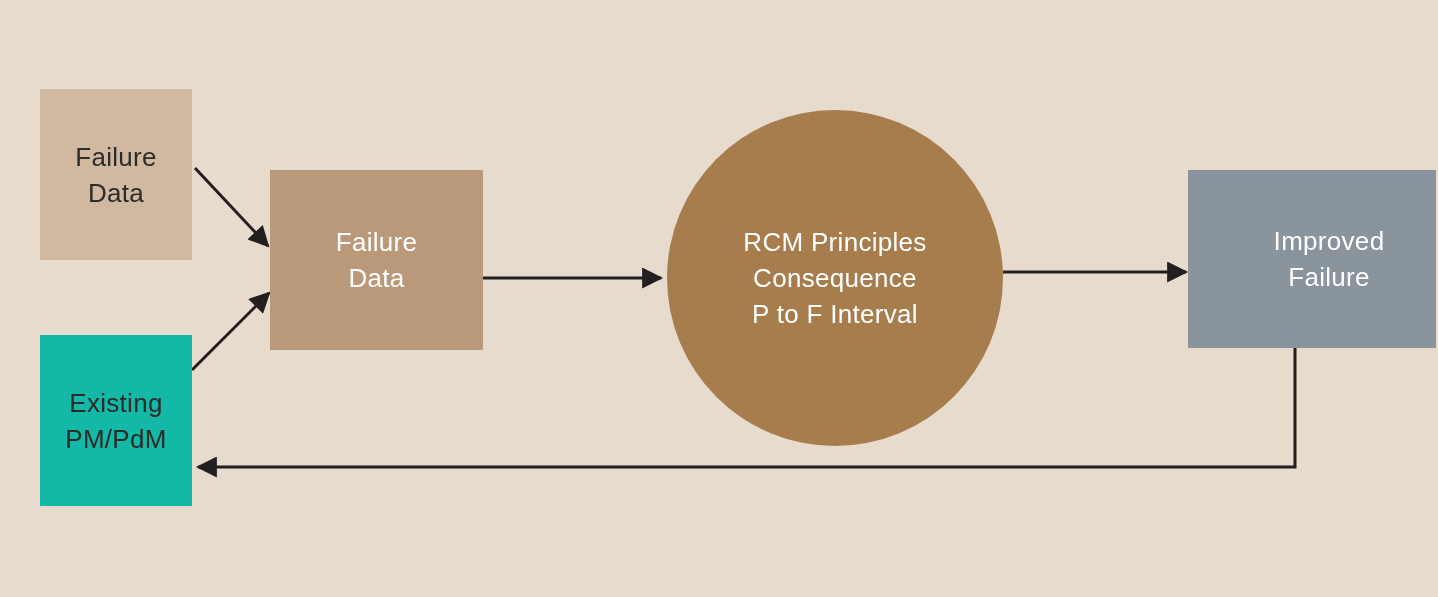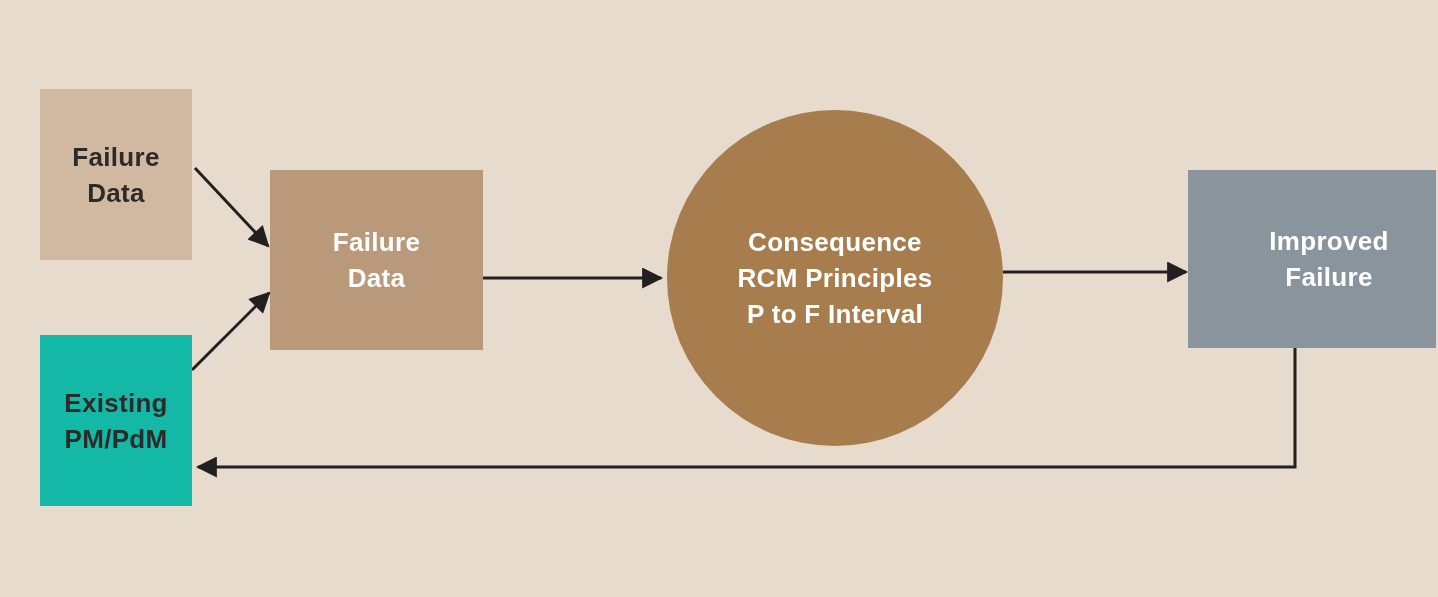--- a/index.html
+++ b/index.html
@@ -26,21 +26,21 @@
   .node {
     position: absolute;
     display: flex;
     align-items: center;
     justify-content: center;
     text-align: center;
   }
   .label {
     font-size: 26px;
     line-height: 36px;
-    font-weight: 700;
+    font-weight: 400;
     letter-spacing: 0.3px;
   }
   .dark-text  { color: #2D2B28; }
   .light-text { color: #FFFFFF; }
 
   .node-failure-data {
     left: 40px;  top: 89px;
     width: 152px; height: 171px;
   }
   .node-existing-tasks {
@@ -100,22 +100,22 @@
 
   <div class="node node-failure-modes" style="background-color: rgb(185, 153, 122);">
     <div class="label light-text">
       <div>Failure</div>
       <div>Data</div>
     </div>
   </div>
 
   <div class="node node-rcm-circle" style="background-color: rgb(168, 125, 77);">
     <div class="label light-text">
+      <div>RCM Principles</div>
       <div>Consequence</div>
-      <div>RCM Principles</div>
       <div>P to F Interval</div>
     </div>
   </div>
 
   <div class="node node-improved-strategy" style="background-color: rgb(138, 148, 156);">
     <div class="label light-text">
       <div>Improved</div>
       <div>Failure</div>
     </div>
   </div>

